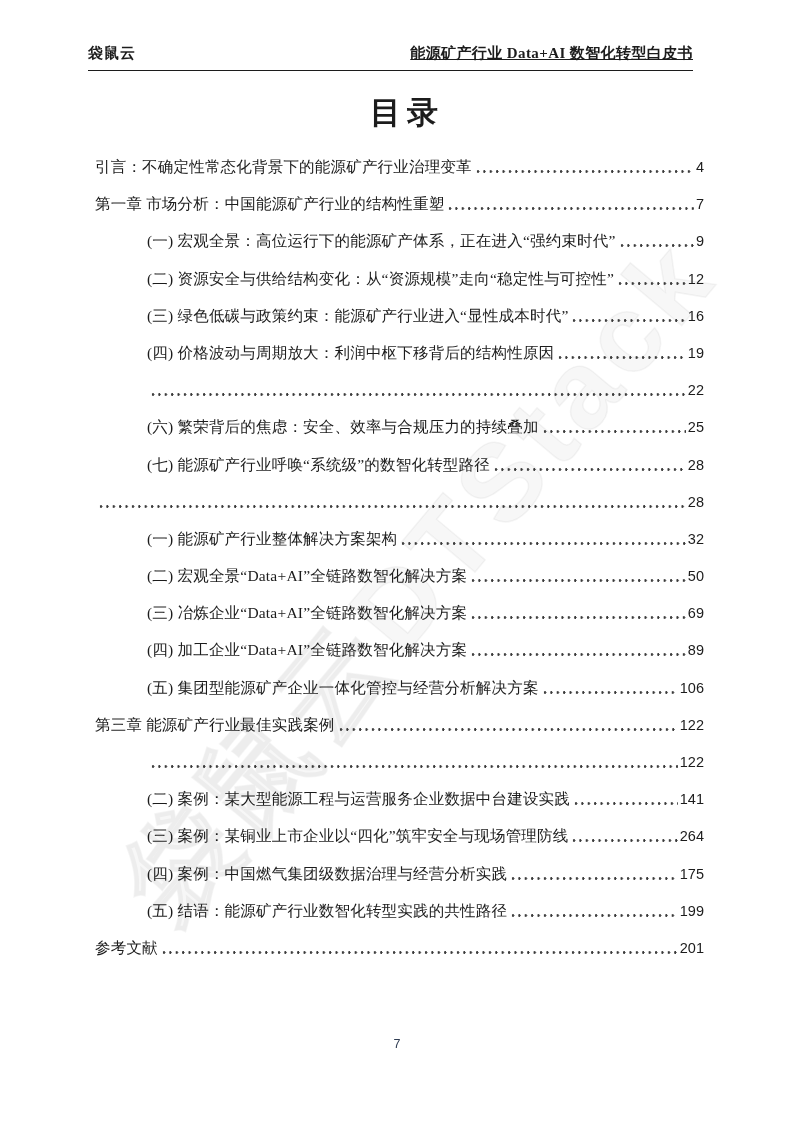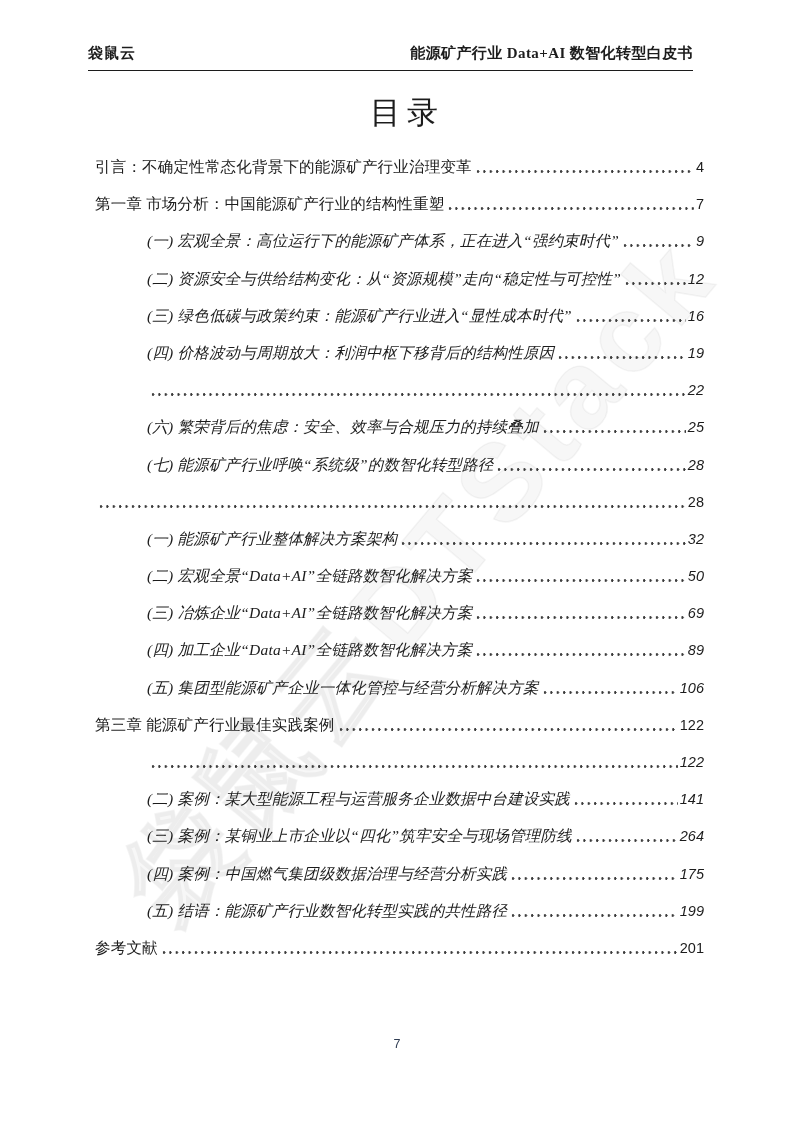--- a/index.html
+++ b/index.html
@@ -10,50 +10,50 @@
     color:#1c1c1c;
   }
   
   .header {
     position:absolute; top:44px; left:88px; right:101px;
     display:flex; justify-content:space-between; align-items:flex-end;
     padding-bottom:7px; border-bottom:1.6px solid #1c1c1c;
     font-size:15px; line-height:19px;
   }
   .header .brand { font-weight:600; letter-spacing:1px; }
-  .header .doc-title { font-weight:600; letter-spacing:0.4px; }
+  .header .doc-title { font-weight:600; letter-spacing:0.4px;text-decoration:underline; }
   
   .watermark {
     position:absolute; top:0; left:0; width:794px; height:1123px;
     display:flex; align-items:center; justify-content:center;
     pointer-events:none; z-index:0;
   }
   .watermark span {
     transform:rotate(-50deg) translateY(30px);
     white-space:nowrap;
     font-family:"Liberation Sans","DejaVu Sans",sans-serif;
     font-size:110px; font-weight:bold; letter-spacing:8px;
     color:rgba(90,90,90,0.05);
     -webkit-text-stroke:1.5px rgba(90,90,90,0.06);
   }
   
   .doc-heading {
     position:absolute; top:92px; left:0; right:0; z-index:1;
-    text-align:center; font-size:31px; font-weight:normal; letter-spacing:6px;margin-left:20px;
+    text-align:center; font-size:31px; font-weight:bold; letter-spacing:6px;margin-left:20px;
   }
   
   .toc {
     position:absolute; top:156px; left:95px; right:90px; z-index:1;
   }
   .toc-row {
     display:flex; align-items:flex-end;
     height:21px; margin-bottom:16.2px;
     font-size:15.5px; line-height:21px;text-align:center;
   }
-  .toc-row.lvl2 { padding-left:52px;font-style:italic; }
+  .toc-row.lvl2 { padding-left:52px; }
   .toc-text { white-space:nowrap; letter-spacing:0.2px; }
   .toc-leader {
     flex:1; height:5px; min-width:10px; margin:0 2px 3px 4px;
     background-image:radial-gradient(circle at 2px 2.5px, #3a3a3a 1.05px, rgba(0,0,0,0) 1.5px);
     background-size:6.4px 5px; background-repeat:repeat-x;
   }
   .toc-page {
     font-family:"Liberation Sans","DejaVu Sans",sans-serif;
     font-size:14.5px; line-height:20px;
   }

